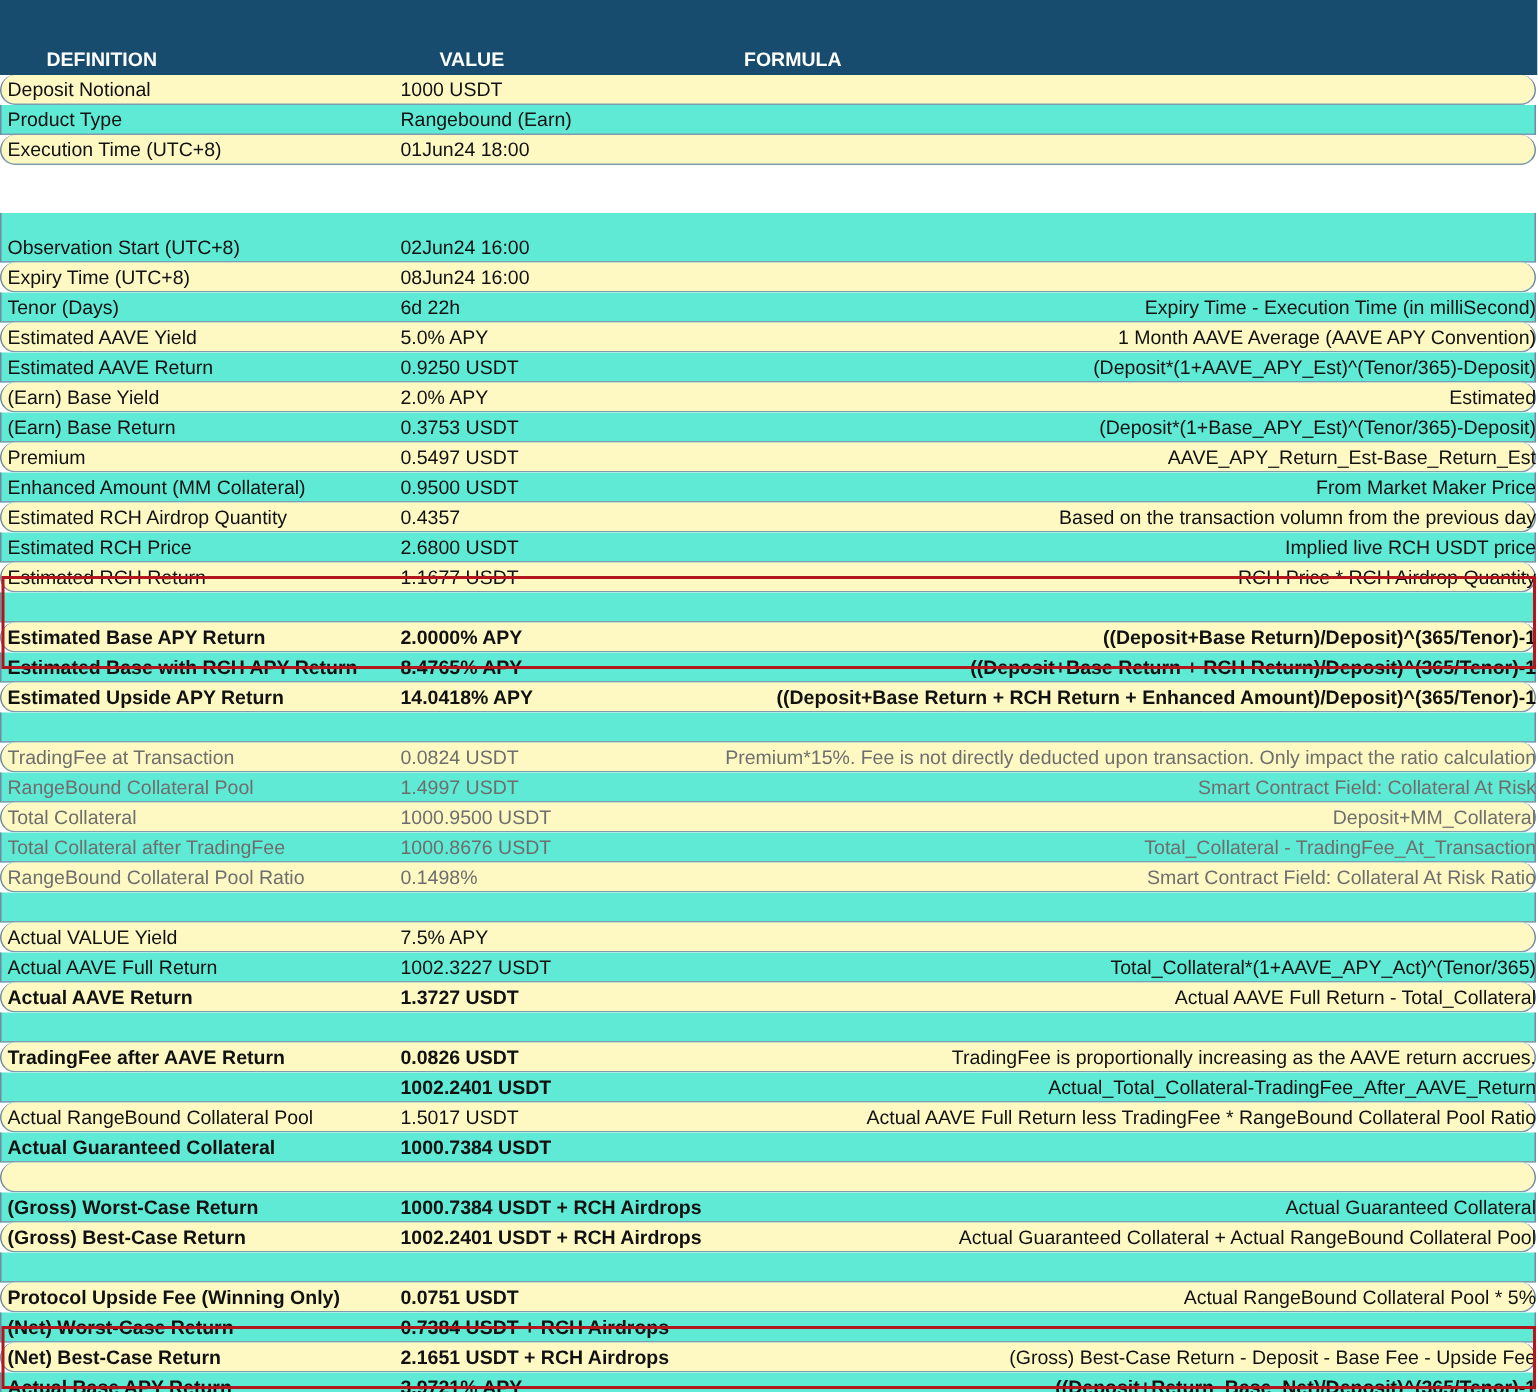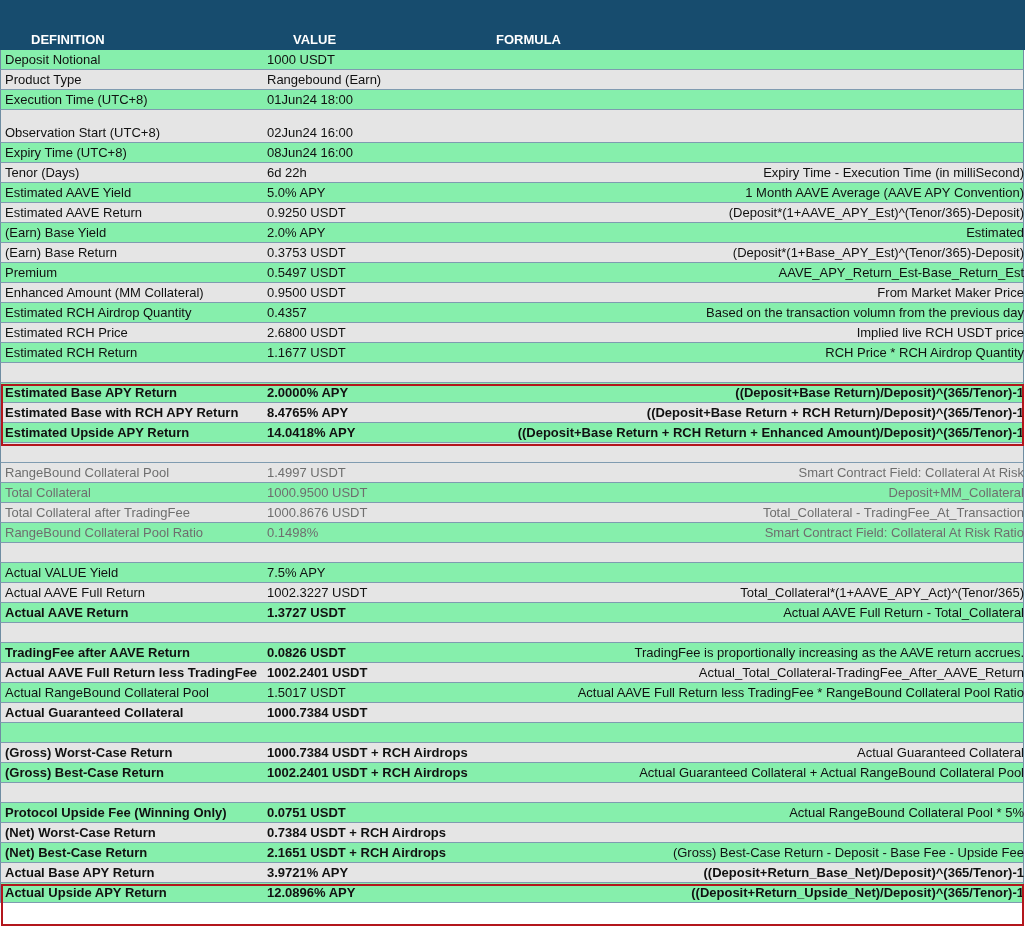--- a/index.html
+++ b/index.html
@@ -3,23 +3,23 @@
 <meta charset="utf-8">
 <style>
   html, body { margin:0; padding:0; background:#ffffff; }
   body { width:1025px; height:928px; overflow:hidden; position:relative;
          font-family:"Liberation Sans", sans-serif; font-size:13px; color:#111; }
   .header { position:absolute; left:0; top:0; width:1025px; height:50px; background:#174c6e; }
   .hcell { position:absolute; top:32px; color:#ffffff; font-weight:bold; font-size:13px;padding-left:27px; }
   .rows { position:absolute; left:0; top:50px; width:1025px; }
   .row { position:relative; width:1024px; height:20px; border-left:1px solid #6f8da2; border-right:1px solid #6f8da2;
          border-bottom:1px solid #7f9bb0; box-sizing:border-box; }
-  .row.blue { background:#86efac; }
-  .row.white { background:#e5e5e5;text-decoration:underline; }
-  .row.tall { height:33px; }
+  .row.blue { background:#fef9c3;border-radius:10px; }
+  .row.white { background:#5eead4;text-decoration:underline; }
+  .row.tall { height:33px;margin-top:32px; }
   .cell { position:absolute; bottom:2px; white-space:nowrap; overflow:hidden; }
   .c1 { left:4px; width:258px; }
   .c2 { left:266px; width:212px; }
   .c3 { left:481px; width:542px;text-align:right; }
   .row.b1 .c1, .row.b1 .c2 { font-weight:bold; }
   .row.b3 .cell { font-weight:bold; }
   .row.grey .cell { color:#6e6e6e; }
   .wide-val .c2 { width:216px; overflow:visible; }
   .redbox { position:absolute; border:2px solid #b3161c; box-sizing:border-box; pointer-events:none; }
 </style>
@@ -118,20 +118,25 @@
       <span class="cell c1">Estimated Base with RCH APY Return</span>
       <span class="cell c2">8.4765% APY</span>
       <span class="cell c3">((Deposit+Base Return + RCH Return)/Deposit)^(365/Tenor)-1</span>
     </div>
   <div class="row blue b3">
       <span class="cell c1">Estimated Upside APY Return</span>
       <span class="cell c2">14.0418% APY</span>
       <span class="cell c3">((Deposit+Base Return + RCH Return + Enhanced Amount)/Deposit)^(365/Tenor)-1</span>
     </div>
   <div class="row white"></div>
+  <div class="row blue grey">
+      <span class="cell c1">TradingFee at Transaction</span>
+      <span class="cell c2">0.0824 USDT</span>
+      <span class="cell c3">Premium*15%. Fee is not directly deducted upon transaction. Only impact the ratio calculation</span>
+    </div>
   <div class="row white grey">
       <span class="cell c1">RangeBound Collateral Pool</span>
       <span class="cell c2">1.4997 USDT</span>
       <span class="cell c3">Smart Contract Field: Collateral At Risk</span>
     </div>
   <div class="row blue grey">
       <span class="cell c1">Total Collateral</span>
       <span class="cell c2">1000.9500 USDT</span>
       <span class="cell c3">Deposit+MM_Collateral</span>
     </div>
@@ -161,21 +166,20 @@
       <span class="cell c2">1.3727 USDT</span>
       <span class="cell c3">Actual AAVE Full Return - Total_Collateral</span>
     </div>
   <div class="row white"></div>
   <div class="row blue b1">
       <span class="cell c1">TradingFee after AAVE Return</span>
       <span class="cell c2">0.0826 USDT</span>
       <span class="cell c3">TradingFee is proportionally increasing as the AAVE return accrues.</span>
     </div>
   <div class="row white b1">
-      <span class="cell c1">Actual AAVE Full Return less TradingFee</span>
       <span class="cell c2">1002.2401 USDT</span>
       <span class="cell c3">Actual_Total_Collateral-TradingFee_After_AAVE_Return</span>
     </div>
   <div class="row blue">
       <span class="cell c1">Actual RangeBound Collateral Pool</span>
       <span class="cell c2">1.5017 USDT</span>
       <span class="cell c3">Actual AAVE Full Return less TradingFee * RangeBound Collateral Pool Ratio</span>
     </div>
   <div class="row white b1">
       <span class="cell c1">Actual Guaranteed Collateral</span>

